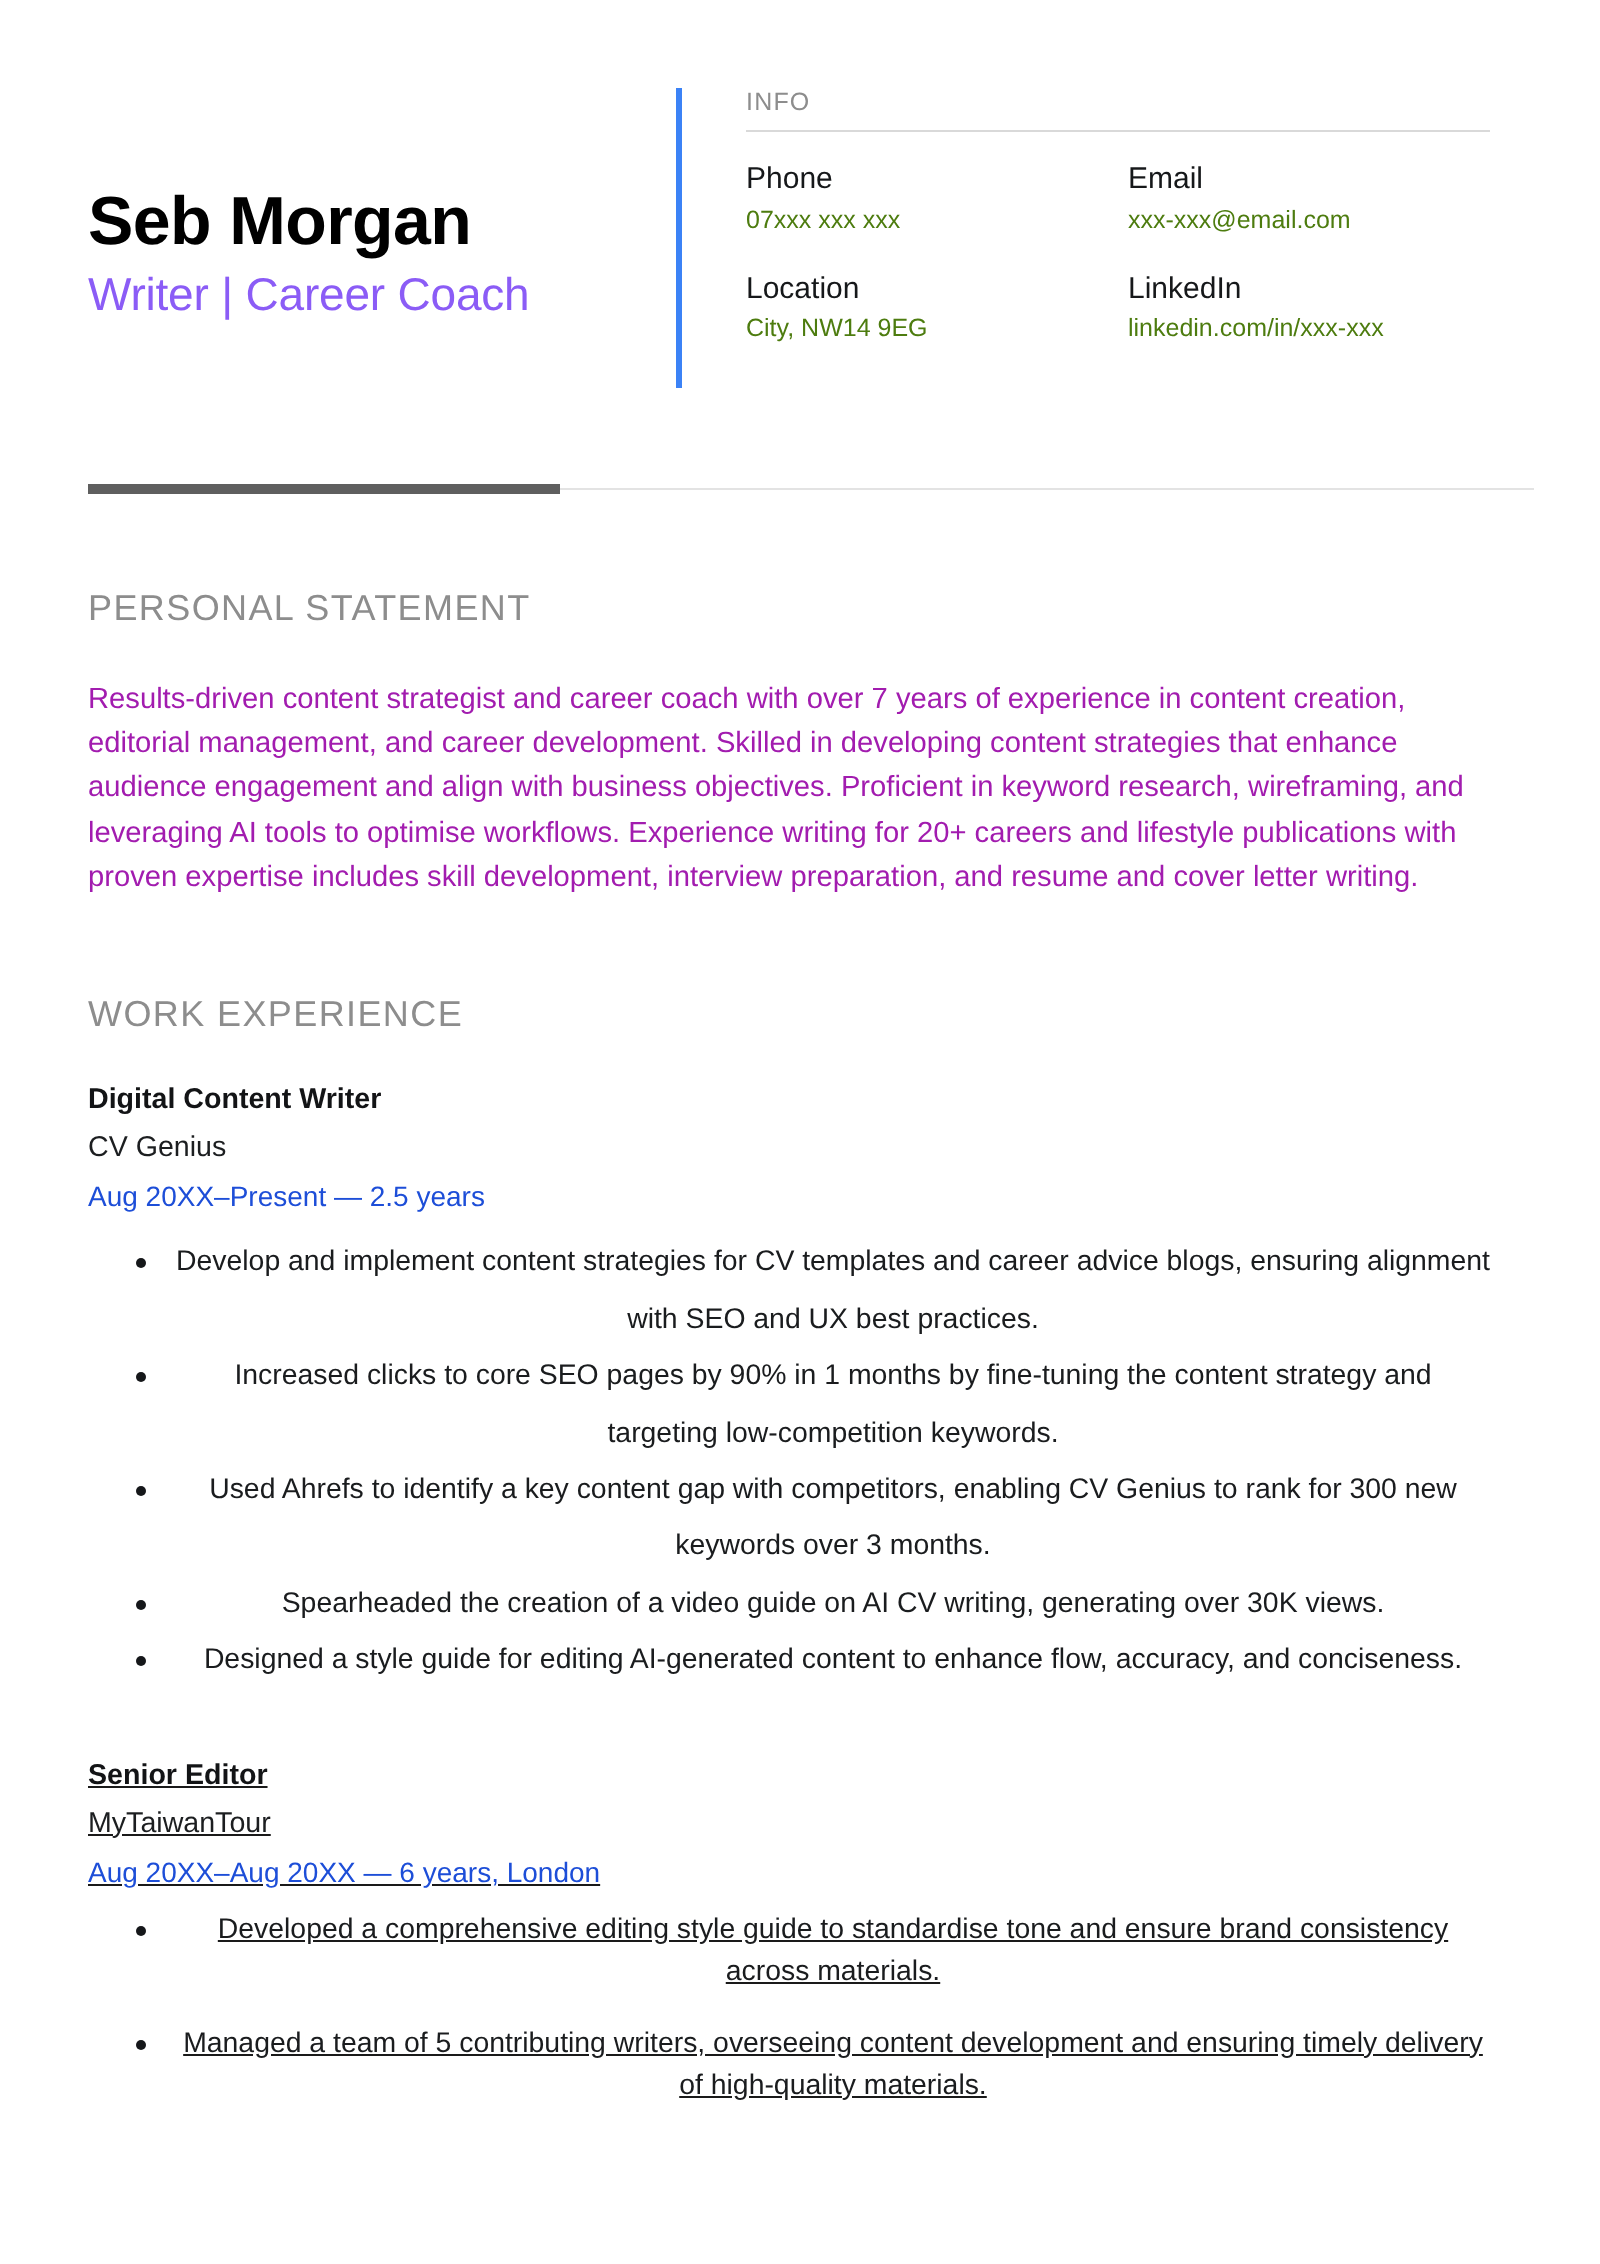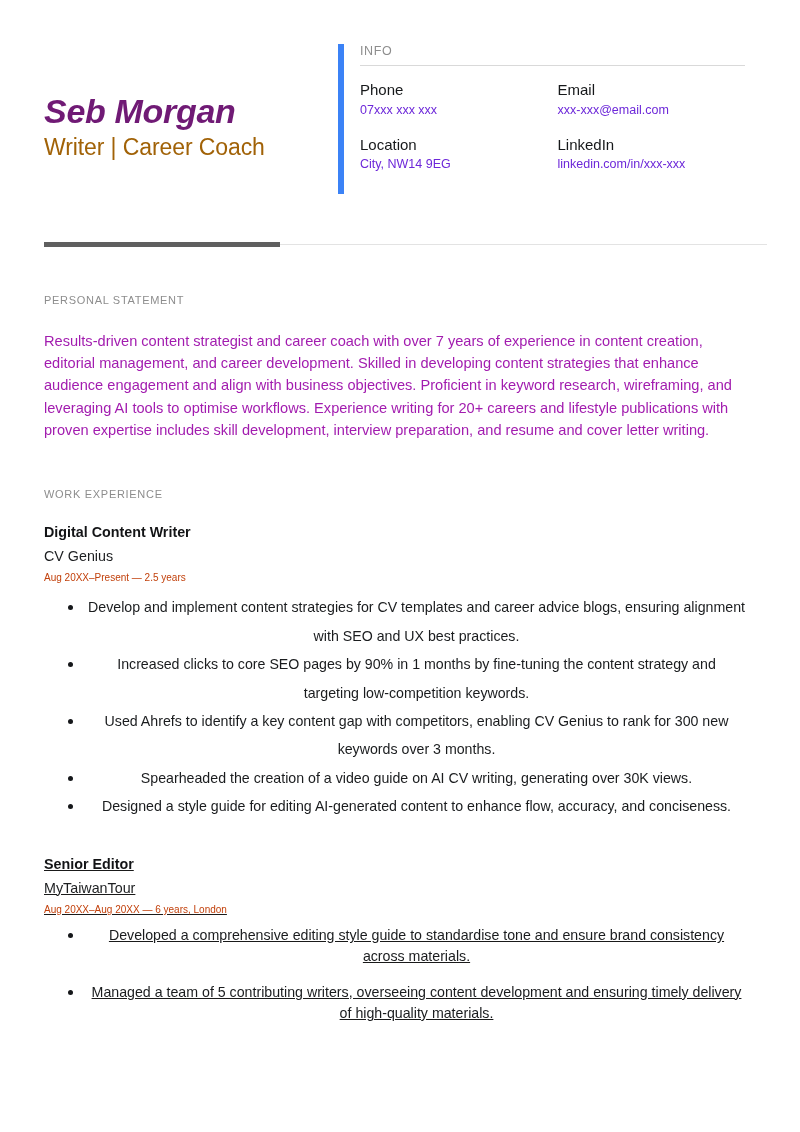--- a/index.html
+++ b/index.html
@@ -33,37 +33,36 @@
     width: 294px;
     flex: 0 0 294px;
     padding-top: 48px;
     box-sizing: border-box;
   }
   .name {
     font-size: 34px;
     font-weight: bold;
     letter-spacing: -0.3px;
     line-height: 1.12;
-    color: #701a75;
+    color: #000000;
     margin: 0;
-    font-style: italic;
   }
   .tagline {
     font-size: 23px;
     font-weight: normal;
     line-height: 1.2;
-    color: #a16207;
+    color: #8b5cf6;
     margin: 4px 0 0 0;
     letter-spacing: -0.1px;
   }
 
   .info-col {
     flex: 1;
-    padding-left: 16px;
-    border-left: 6px solid #3b82f6;
+    padding-left: 32px;
+    border-left: 3px solid #3b82f6;
     box-sizing: border-box;
     min-height: 150px;
   }
   .info-title {
     font-size: 12.5px;
     color: #8d8d8d;
     letter-spacing: 0.6px;
     padding-bottom: 7px;
   }
   .info-rule {
@@ -78,21 +77,21 @@
     column-gap: 10px;
   }
   .info-label {
     font-size: 15px;
     font-weight: normal;
     color: #16181a;
     line-height: 1.45;
   }
   .info-value {
     font-size: 12.5px;
-    color: #6d28d9;
+    color: #4d7c0f;
     line-height: 1.5;
   }
 
   
   .divider-wrap {
     position: relative;
     margin: 48px 33px 0 44px;
     height: 5px;
   }
   .divider-thin {
@@ -111,21 +110,21 @@
     height: 5px;
     background: #5f5f5f;
   }
 
   
   .body {
     padding: 0 55px 0 44px;
     box-sizing: border-box;
   }
   .section-heading {
-    font-size: 11px;
+    font-size: 18px;
     color: #8d8d8d;
     letter-spacing: 0.7px;
     margin: 47px 0 0 0;
   }
   .statement {
     font-size: 14.6px;
     line-height: 1.52;
     color: #a21caf;
     margin: 24px 0 0 0;
     max-width: 702px;
@@ -140,22 +139,22 @@
     color: #131416;
     line-height: 1.4;
   }
   .job-company {
     font-size: 14.3px;
     color: #1c1e20;
     line-height: 1.5;
     margin-top: 4px;
   }
   .job-dates {
-    font-size: 10px;
-    color: #c2410c;
+    font-size: 14px;
+    color: #1d4ed8;
     line-height: 1.5;
     margin-top: 3px;
   }
 
   ul.bullets {
     list-style: none;
     margin: 8px 0 0 0;
     padding: 0;
     text-align: center;
   }

